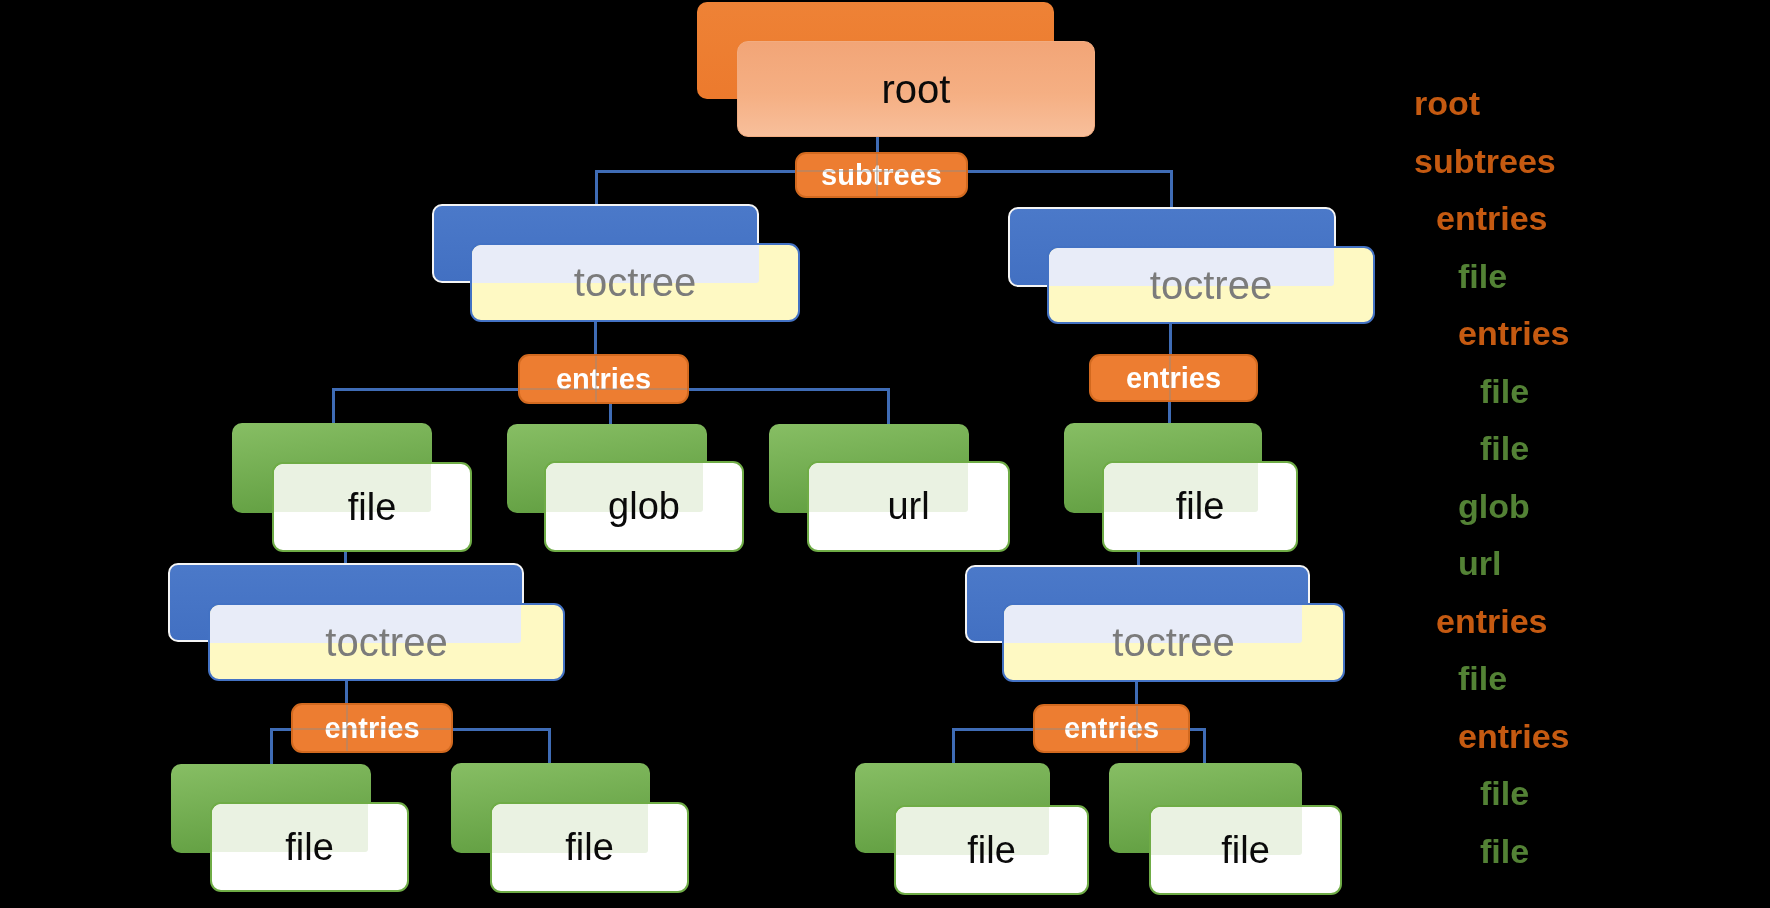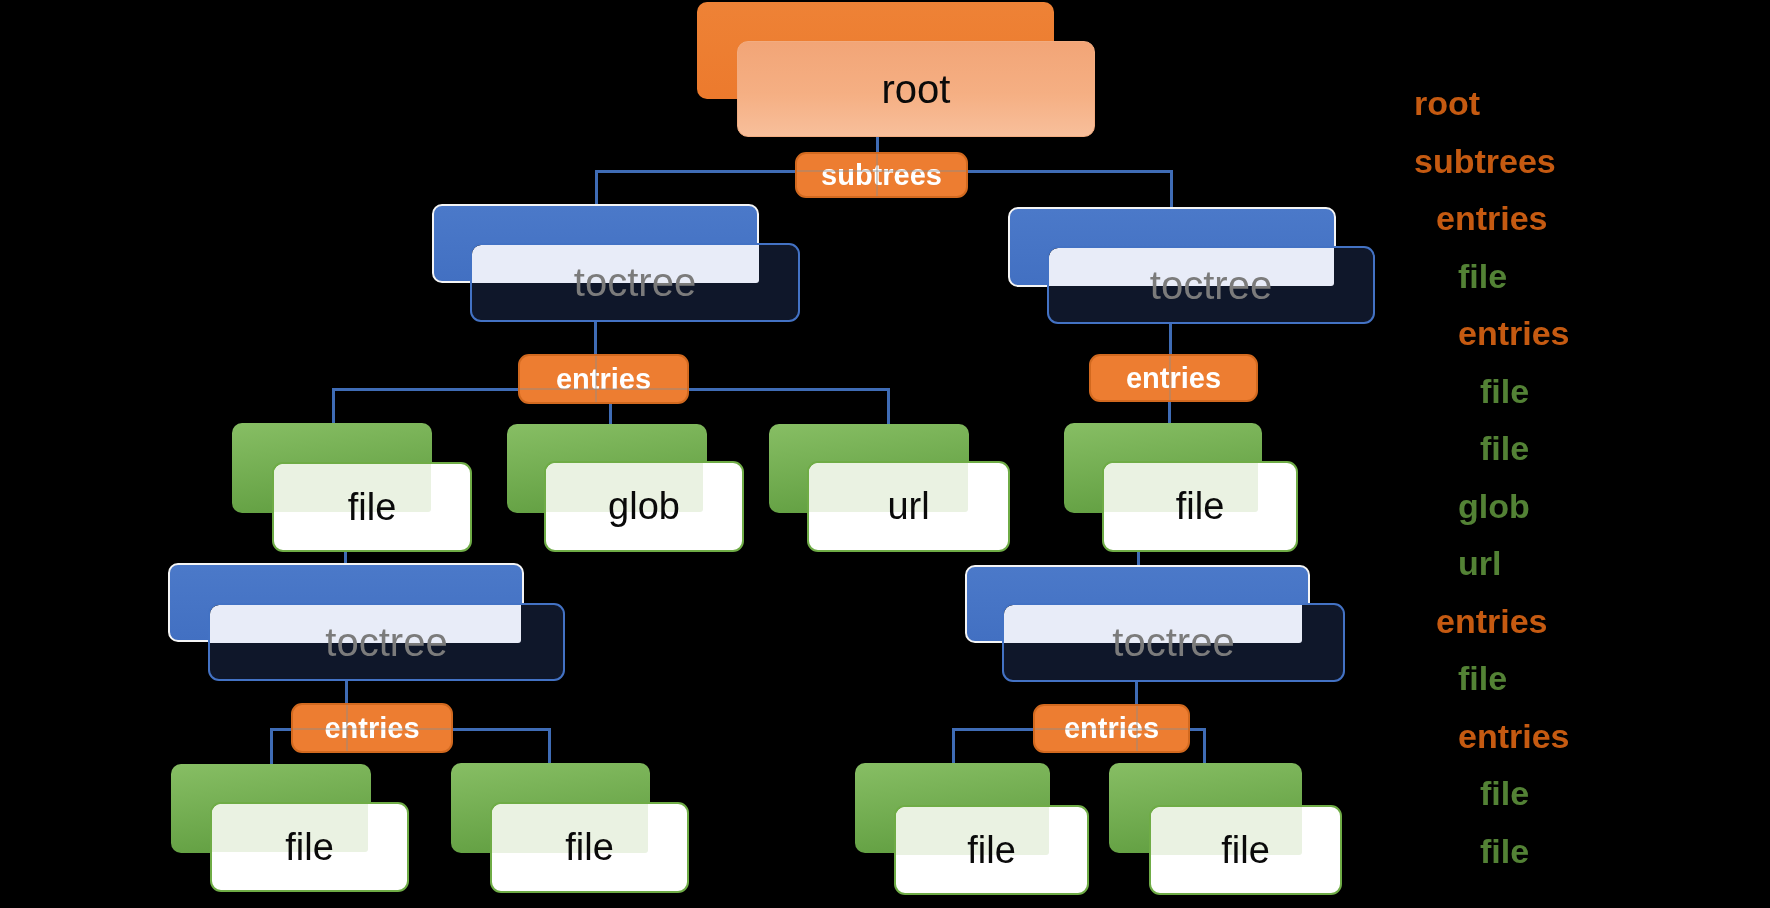--- a/index.html
+++ b/index.html
@@ -12,21 +12,21 @@
   .conn-ghost{position:absolute;background:rgba(140,140,140,0.42);}
   
   .back{position:absolute;border-radius:10px;box-sizing:border-box;}
   .back-orange{background:linear-gradient(180deg,#EE8236 0%,#EC7A2D 100%);}
   .back-blue{background:linear-gradient(180deg,#4B79C9 0%,#4270C2 100%);border:2px solid #F5F5F5;}
   .back-green{background:linear-gradient(172deg,#87BE64 0%,#5C9A3C 100%);}
   .front{position:absolute;border-radius:11px;box-sizing:border-box;
          display:flex;align-items:center;justify-content:center;overflow:hidden;}
   .front-orange{background:linear-gradient(180deg,#F2A577 0%,#F5AF83 55%,#F8BF9B 100%);
                 border:1px solid #F2AC80;color:#0A0A0A;}
-  .front-blue{background:#0f172a;border:2px solid #4372C4;color:#7B7B7B;}
+  .front-blue{background:#fef9c3;border:2px solid #4372C4;color:#7B7B7B;}
   .front-green{background:#FFFFFF;border:2px solid #6FAC46;color:#0A0A0A;}
   
   .front-blue::before{content:"";position:absolute;left:0;top:0;width:88%;height:51%;
                       background:#E8ECF8;border-radius:9px 0 3px 0;}
   .front-green::before{content:"";position:absolute;left:0;top:0;width:80%;height:56%;
                        background:#EAF2E2;border-radius:9px 0 3px 0;}
   .lbl{position:relative;z-index:1;}
   .lbl-big{font-size:40px;}
   .lbl-green{font-size:38px;}
   

